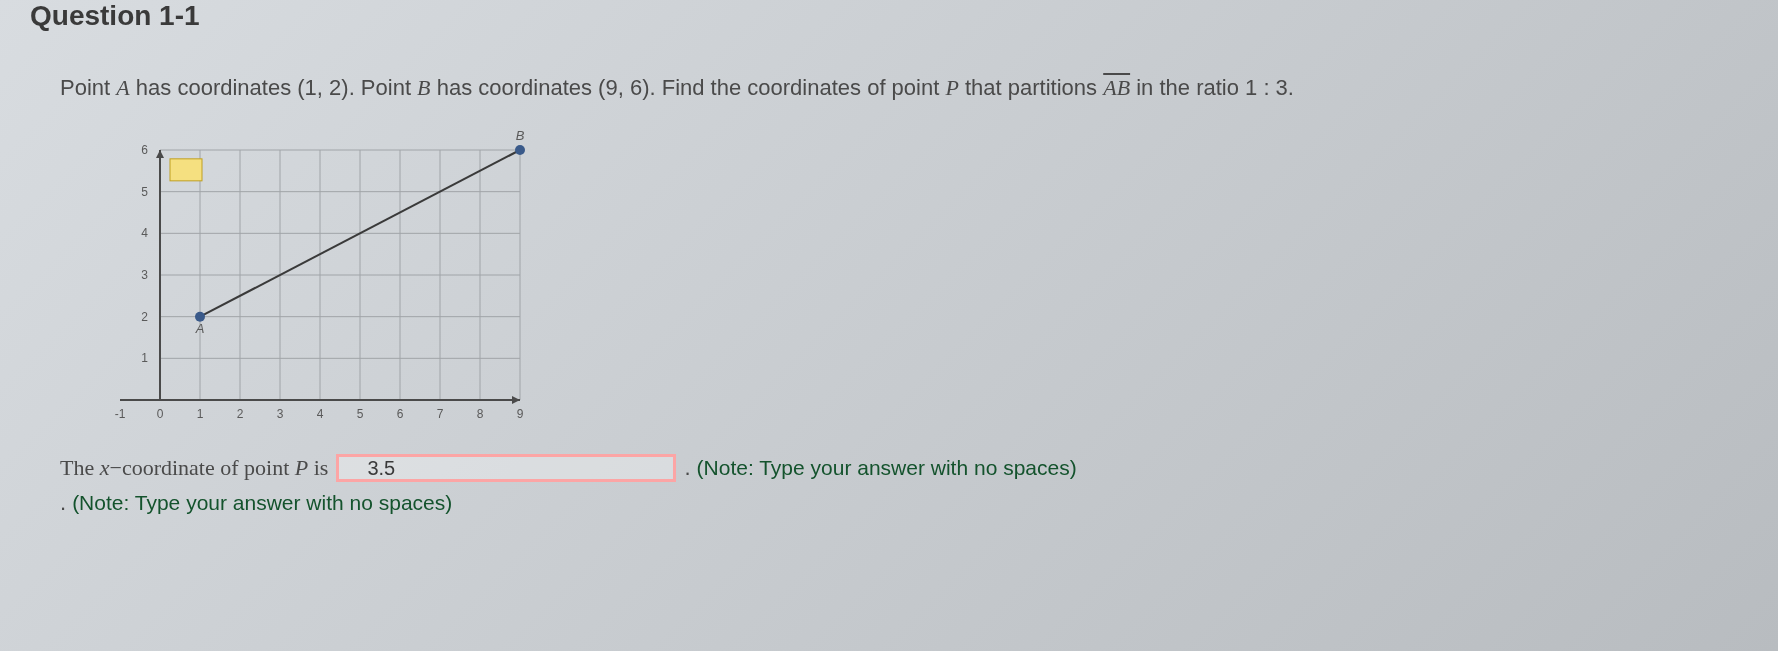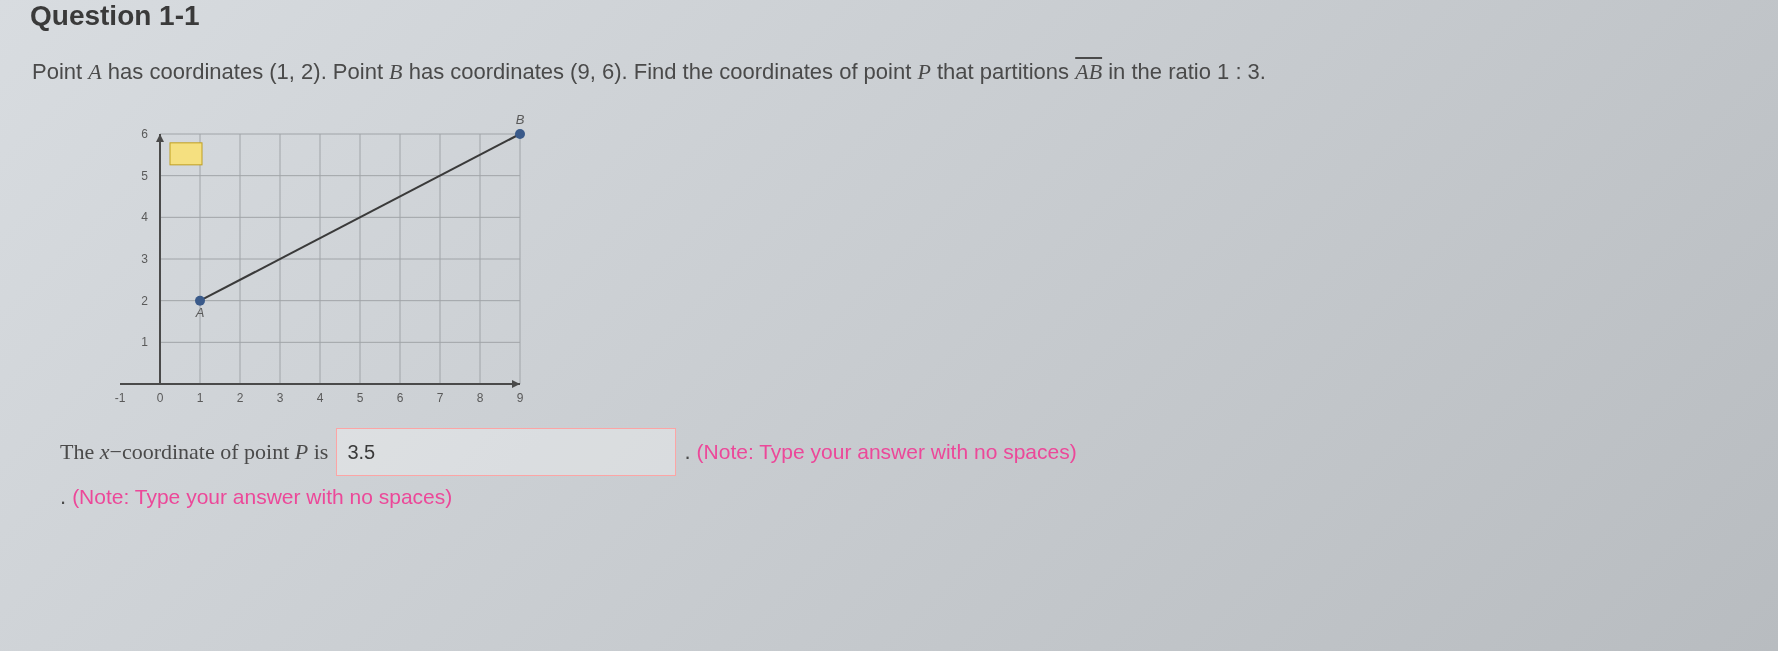--- a/index.html
+++ b/index.html
@@ -14,67 +14,67 @@
       height: 651px;
       padding: 0;
       position: relative;
       overflow: hidden;
     }
     .question-header {
       font-size: 28px;
       font-weight: bold;
       color: #3a3a3a;
       padding: 0 30px;
-      margin-bottom: 2px;
+      margin-bottom: 18px;
     }
     .problem-text {
       font-size: 22px;
       color: #4a4a4a;
-      padding: 20px 40px 15px 32px;
+      padding: 20px 40px 15px 60px;
       line-height: 1.6;
     }
     .overline {
       text-decoration: overline;
       font-style: italic;
     }
     .italic {
       font-style: italic;
       font-family: 'Times New Roman', serif;
     }
     .graph-container {
       margin-left: 80px;
       margin-top: 10px;
       position: relative;
     }
     .answer-section {
       margin-left: 60px;
-      margin-top: 0;
+      margin-top: 10px;
     }
     .answer-row {
       display: flex;
       align-items: center;
       margin-bottom: 8px;
       font-size: 22px;
       color: #4a4a4a;
     }
     .answer-label {
       font-family: 'Times New Roman', serif;
     }
     .answer-input {
-      border: 1px solid #fca5a5;
+      border: 3px solid #fca5a5;
       background: rgba(255,255,255,0.3);
-      padding: 4px 10px;
+      padding: 4px 28px;
       font-size: 20px;
       width: 340px;
-      height: 48px;
+      height: 28px;
       margin: 0 8px;
       color: #3a3a3a;
     }
     .note-text {
-      color: #ec4899;
+      color: #14532d;
       font-size: 21px;
       margin-left: 6px;
     }
   </style>
 </head>
 <body>
 
 <div class="question-header">
   <span>Question 1-1</span>
 </div>

